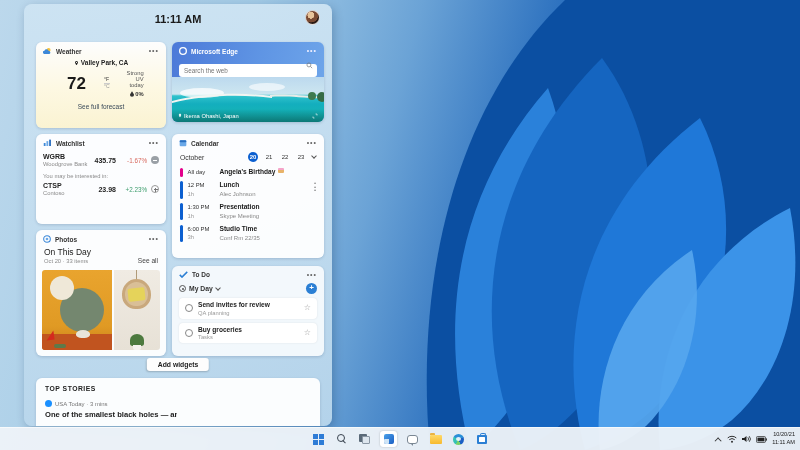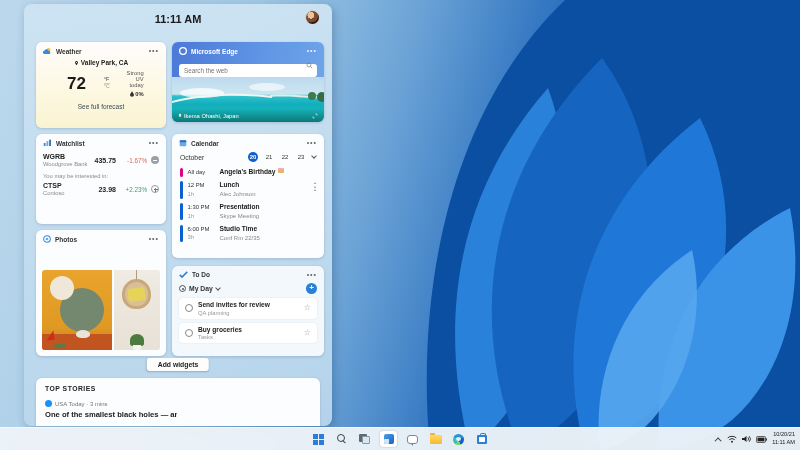--- a/index.html
+++ b/index.html
@@ -368,20 +368,27 @@
 
     <div class="card" id="photos">
       <div class="chead">
         <svg class="mini" width="8" height="8" viewBox="0 0 12 12">
           <circle cx="6" cy="6" r="5" fill="none" stroke="#3c88d8" stroke-width="1.6"></circle>
           <circle cx="6" cy="6" r="2" fill="#6aa8e8"></circle>
         </svg>
         <span class="ctitle">Photos</span>
         <span class="more">•••</span>
       </div>
+      <div class="ph-sub">
+        <span>
+          <div class="ph-head">On This Day</div>
+          <div class="ph-meta">Oct 20 · 33 items</div>
+        </span>
+        <span class="ph-seeall">See all</span>
+      </div>
       <div class="ph-strip">
         <div class="photo1">
           <div class="circ-sage"></div>
             <div class="circ-cream"></div>
             <div class="table"></div>
           <div class="paper"></div>
             <div class="teapot"></div>
             <div class="shoe"></div>
         </div>
         <div class="photo2">

